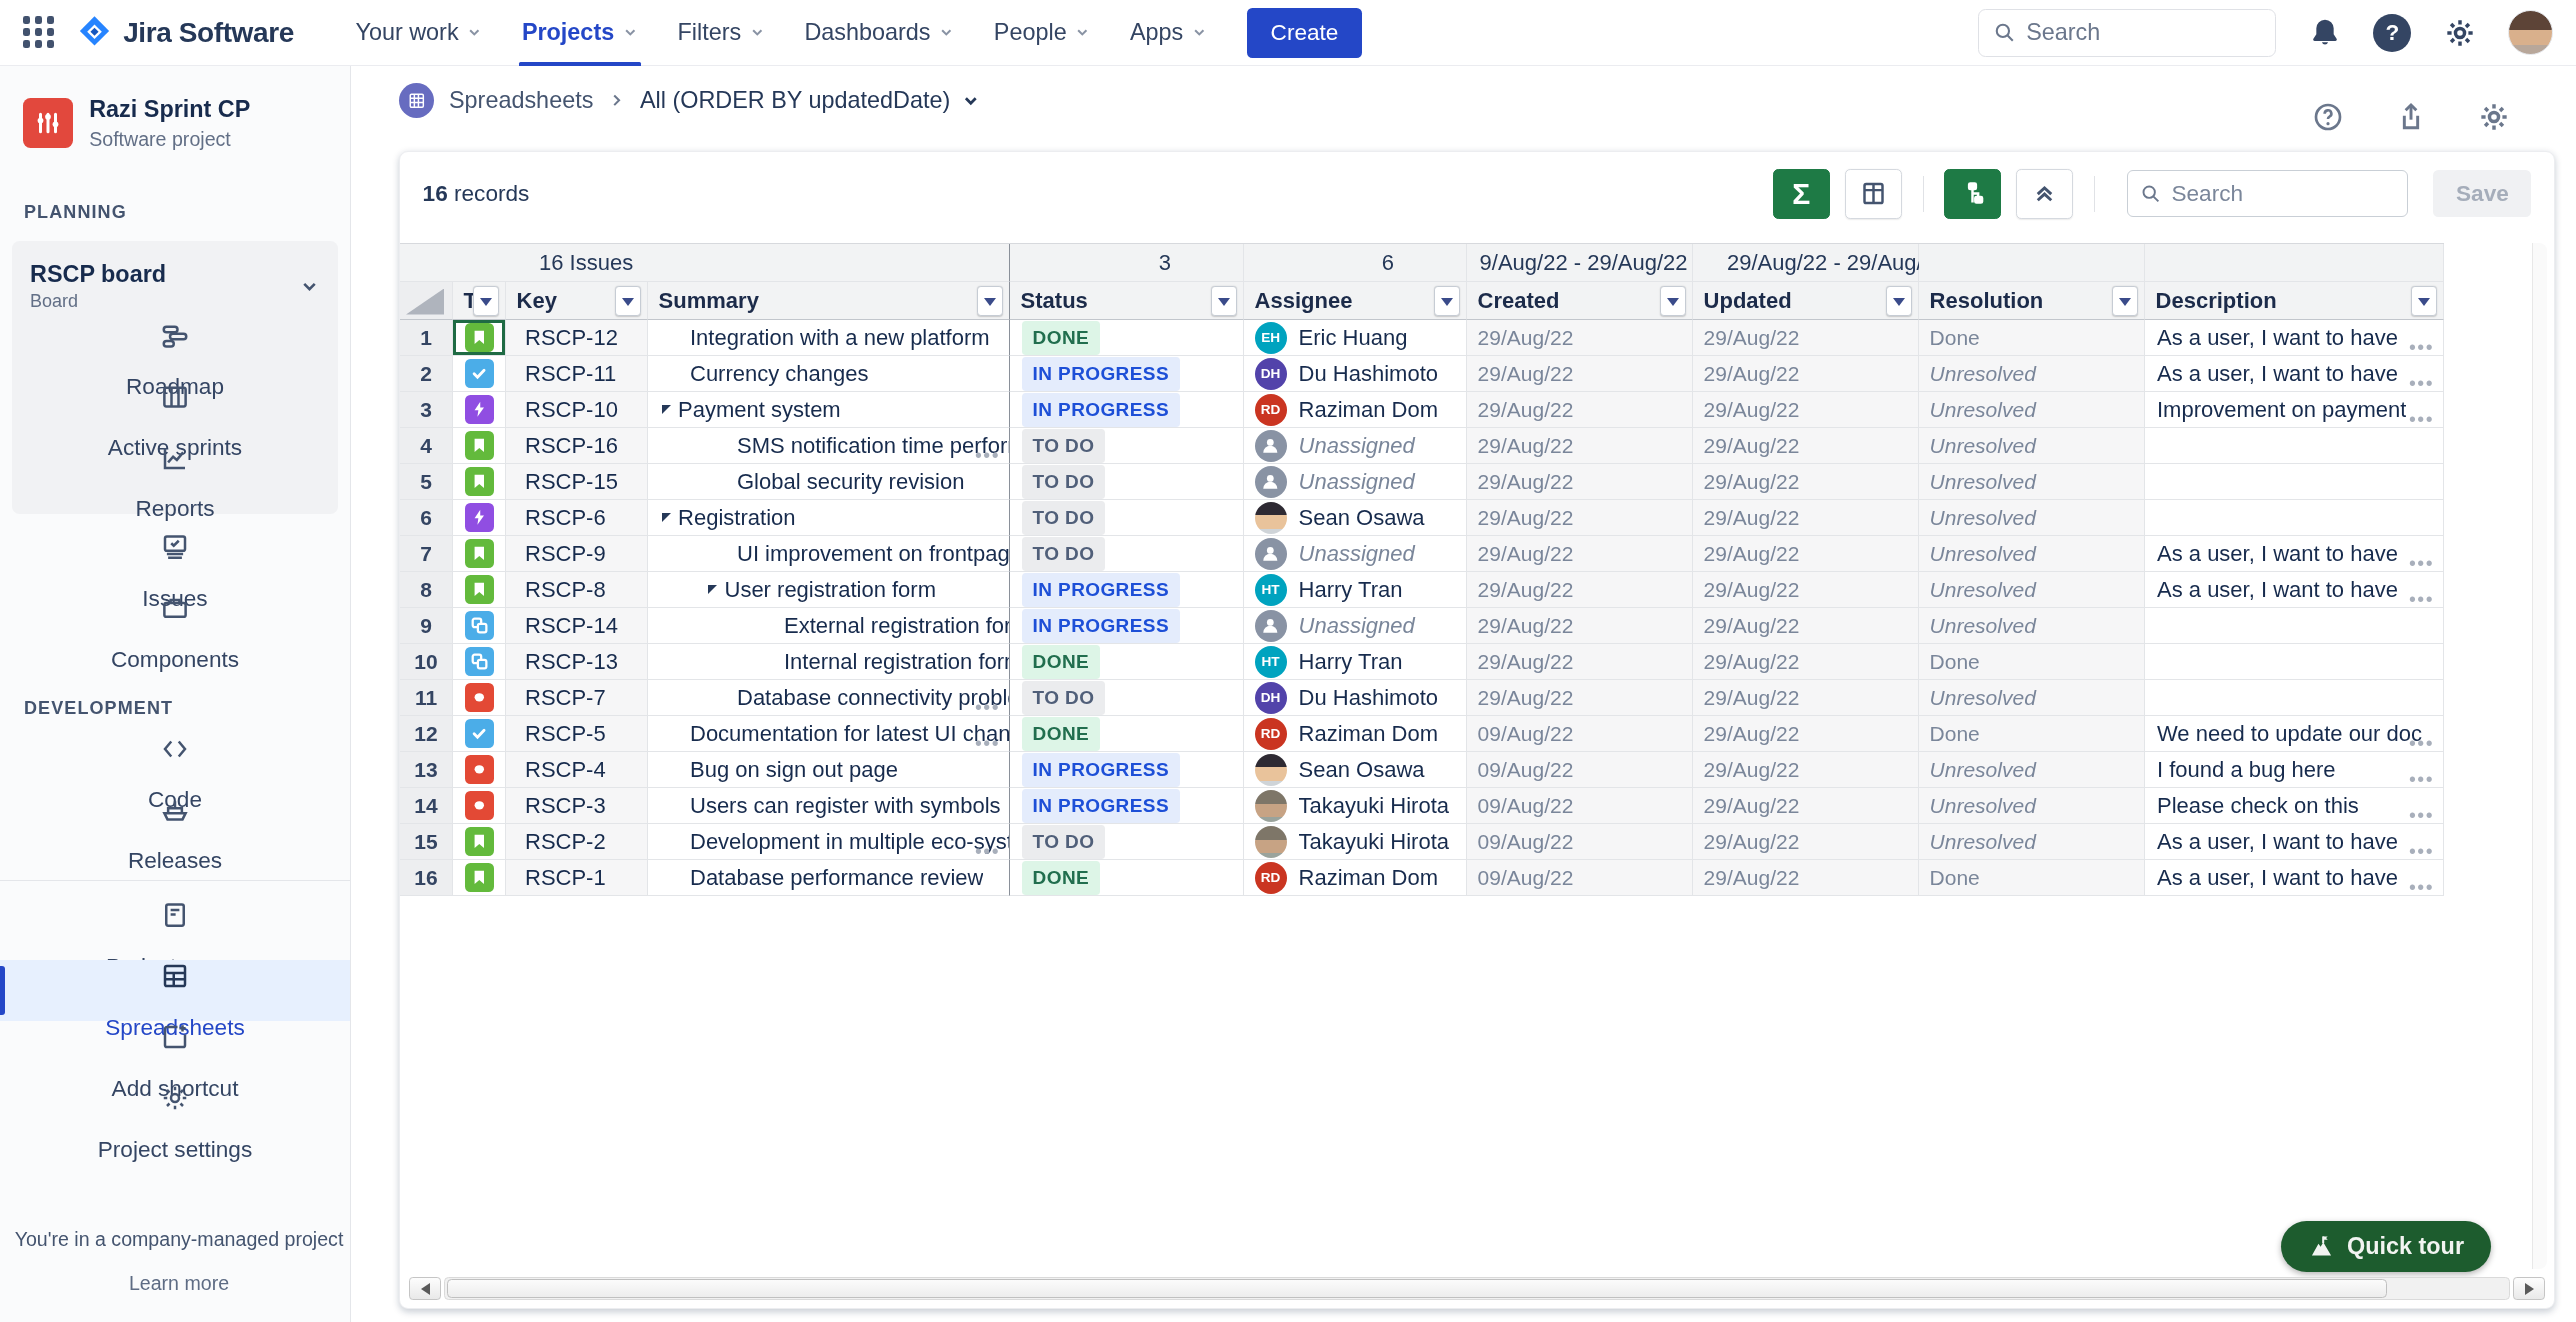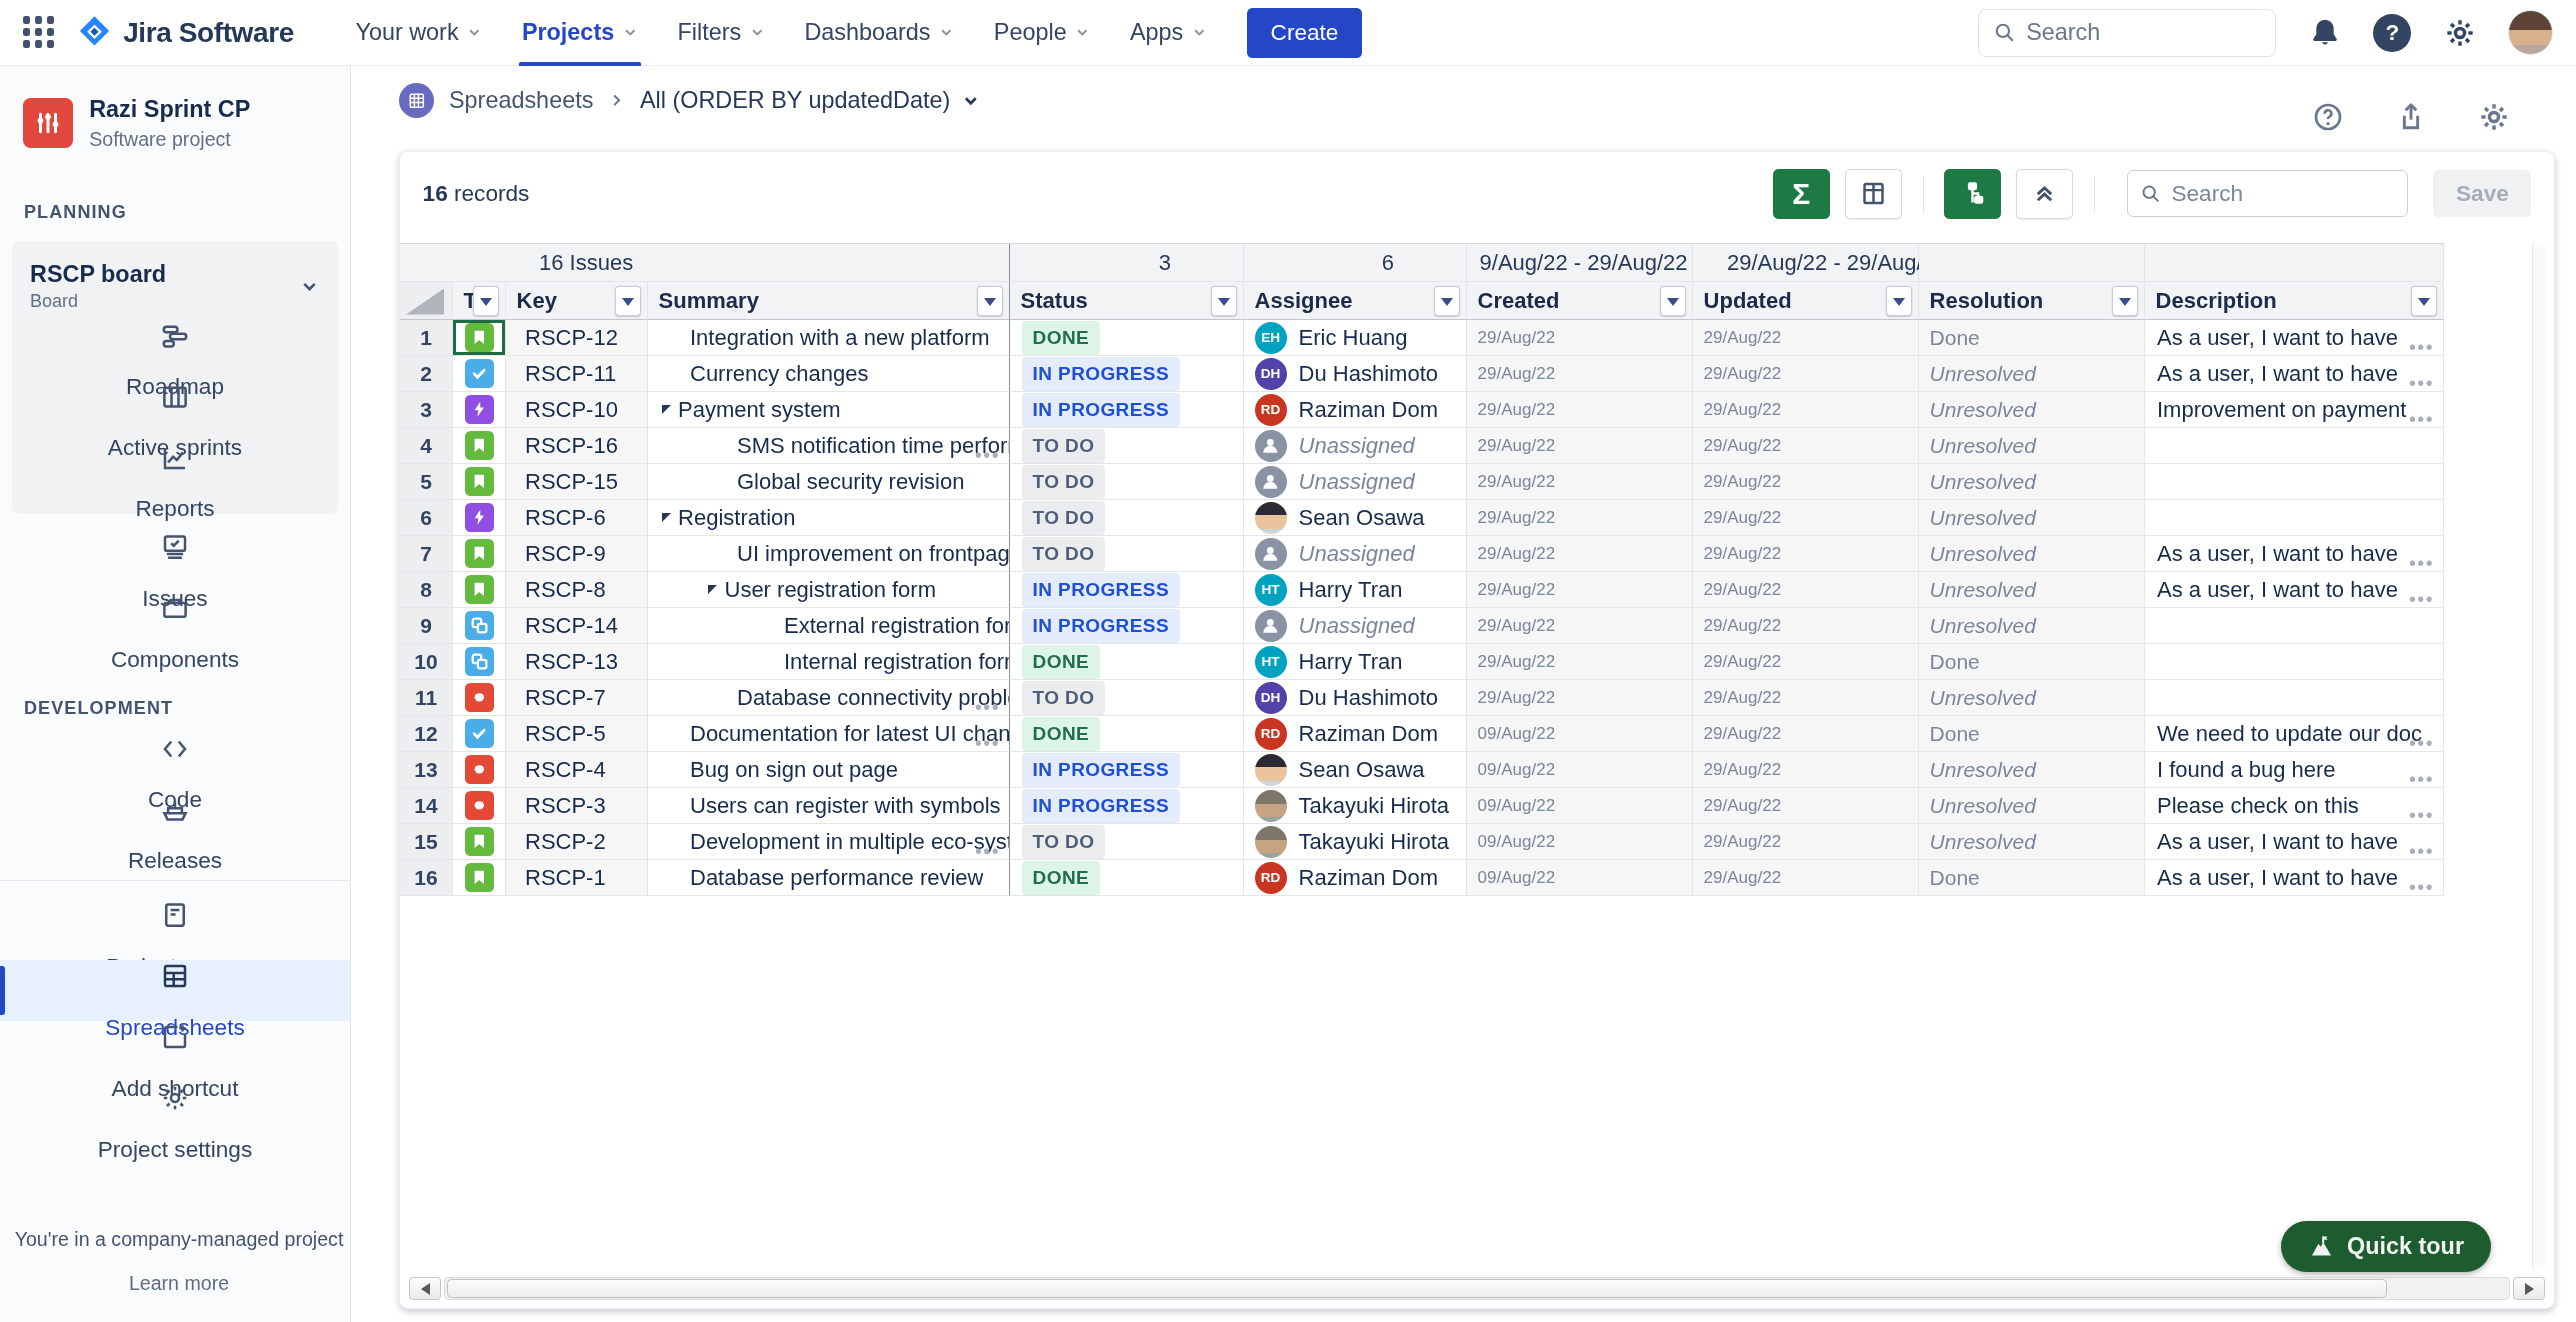--- a/index.html
+++ b/index.html
@@ -132,21 +132,21 @@
   .badge.todo { background:#EBECEE; color:#505F79; }
   .c-assignee { gap:12px; padding-left:10.6px; }
   .av { width:32px; height:32px; border-radius:50%; flex:none; display:flex; align-items:center; justify-content:center;
         color:#fff; font-size:13.6px; font-weight:700; }
   .av.photo-sean { background:linear-gradient(180deg,#2e2a33 0 42%, #e9c39b 42% 85%, #cfd4d8 85%); }
   .av.photo-taka { background:linear-gradient(180deg,#7e7668 0 45%, #c7a384 45% 85%, #9aa39c 85%); }
   .av.unassigned { background:#8993A4; }
   .av.unassigned svg { width:22.6px; height:22.6px; }
   .aname { color:#172B4D; white-space:nowrap;text-align:center; }
   .aname.muted { color:#7A869A; font-style:italic; }
-  .c-date { background:#F6F6F7; padding-left:10.6px; color:#7A869A; font-size:17px; }
+  .c-date { background:#F6F6F7; padding-left:10.6px; color:#7A869A; font-size:21px; }
   .c-res { background:#F6F6F7; padding-left:10.6px; color:#7A869A; font-size:21px; }
   .c-res.italic { font-style:italic; }
   .c-desc { padding-left:12px; color:#172B4D; }
   .c-desc .desctext { white-space:nowrap; overflow:hidden; }
   .dots { position:absolute; right:9px; bottom:0px; color:#A8AFBB; font-size:19.6px; letter-spacing:1.5px; line-height:15px; }
   .grow .gval { width:100%; }
   .grow .left-ind { padding-left:139px; font-size:22px; }
   .grow .rnum { width:100%; text-align:right; padding-right:72px; }
   .grow .rdate { width:100%; text-align:right; padding-right:4.5px; white-space:nowrap; }
   .grow .ldate { padding-left:34px; white-space:nowrap; }

